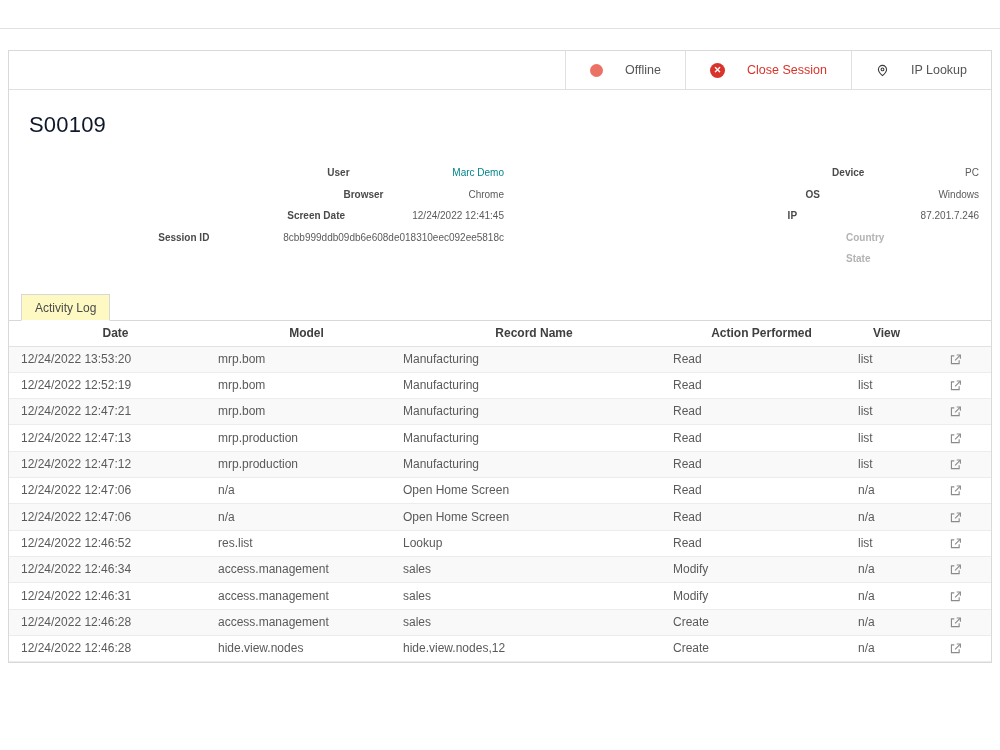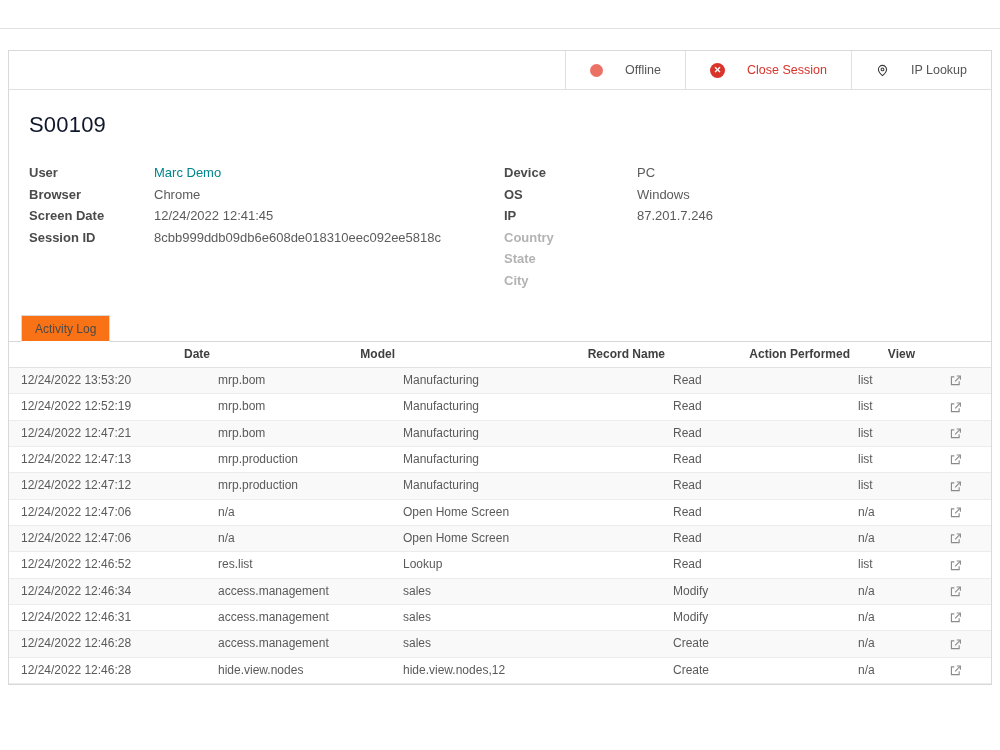--- a/index.html
+++ b/index.html
@@ -35,40 +35,40 @@
     font-size:9px; line-height:15px; text-align:center; font-weight:bold; flex:0 0 auto;
   }
   .pin-icon { display:flex; align-items:center; }
 
   
   .content { padding:14px 12px 0 12px; }
   h1.title { font-size:22px; font-weight:400; color:#0f172a; margin:8px 0 24px 8px; letter-spacing:0.2px; }
 
   .info-grid { display:flex; padding-left:8px; }
   .info-col { width:50%; }
-  .info-row { display:flex; font-size:13px; line-height:21.5px; }
+  .info-row { display:flex; font-size:10px; line-height:21.5px;justify-content:flex-end; }
   .info-label { width:125px; font-weight:bold; color:#4a4a4a; flex:0 0 auto; }
   .info-col.right .info-label { width:133px; }
   .info-label.muted { color:#b3b3b3; font-weight:bold; }
   .info-value { color:#5b5b5b; }
   .info-value.link { color:var(--link,#01858c); cursor:pointer; }
 
   
   .tabs { margin-top:24px; padding-left:12px; border-bottom:1px solid #d8d8d8; }
   .tab {
     display:inline-block; padding:6px 13px 5px 13px;
     border:1px solid #d8d8d8; border-bottom:1px solid #fff;
-    margin-bottom:-1px; background:#f97316;
+    margin-bottom:-1px; background:#fef9c3;
     font-size:12px; color:#4a4a4a; cursor:pointer; position:relative; z-index:2;
   }
 
   
   table.log { width:100%; border-collapse:collapse; table-layout:fixed; font-size:12px; }
   table.log th {
-    text-align:right; font-weight:bold; color:#3f3f3f;
+    text-align:center; font-weight:bold; color:#3f3f3f;
     padding:6px 4px; line-height:13px; border-bottom:1px solid #e2e2e2;
   }
   table.log td {
     padding:6px 4px; line-height:13px; color:#5a5a5a;
     border-bottom:1px solid #ececec;
     overflow:hidden; white-space:nowrap; text-overflow:ellipsis;
   }
   table.log th:first-child, table.log td:first-child { padding-left:12px; }
   table.log tbody tr:nth-child(odd) { background:#f9f9f9; }
   td.cell-icon, th.col-icon { text-align:center; }
@@ -144,24 +144,20 @@
   <div class="info-row">
     <div class="info-label muted">Country</div>
     <div class="info-value"></div>
   </div>
 
   <div class="info-row">
     <div class="info-label muted">State</div>
     <div class="info-value"></div>
   </div>
 
-  <div class="info-row">
-    <div class="info-label muted">City</div>
-    <div class="info-value"></div>
-  </div>
 </div>
     </div>
   </div>
 
   <div class="tabs">
     <div class="tab">Activity Log</div>
   </div>
 
   <table class="log">
     <colgroup>

